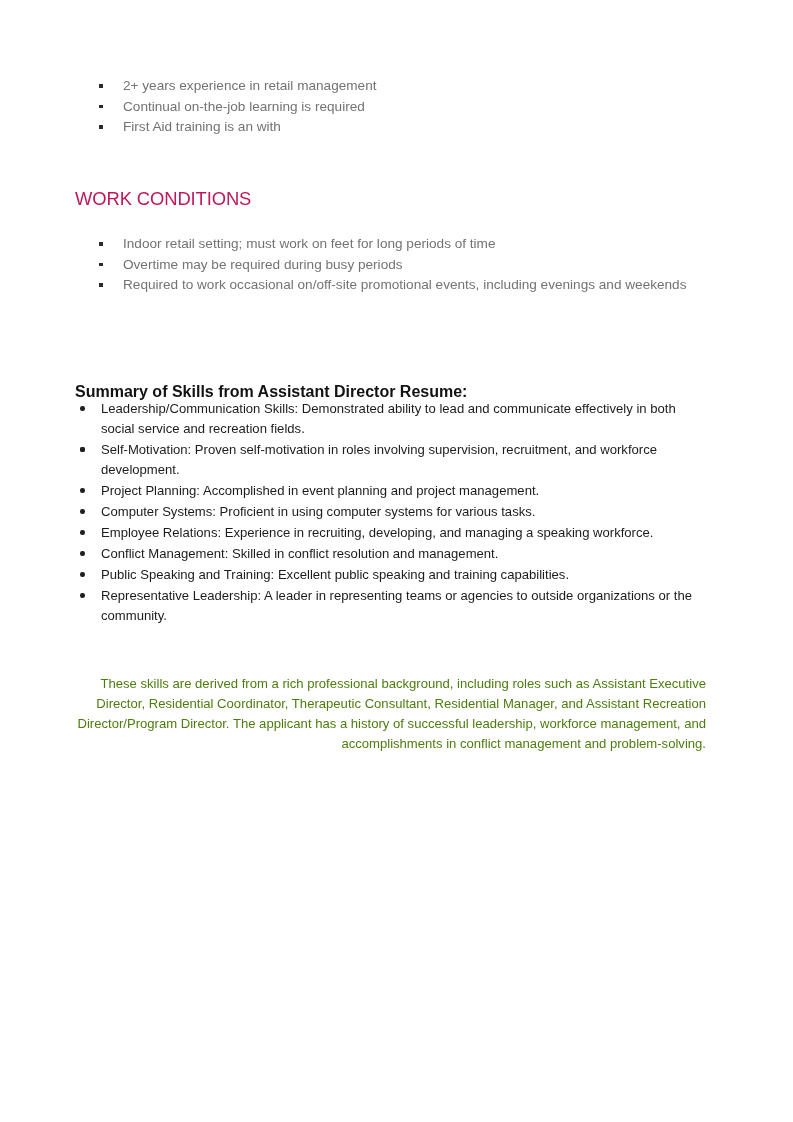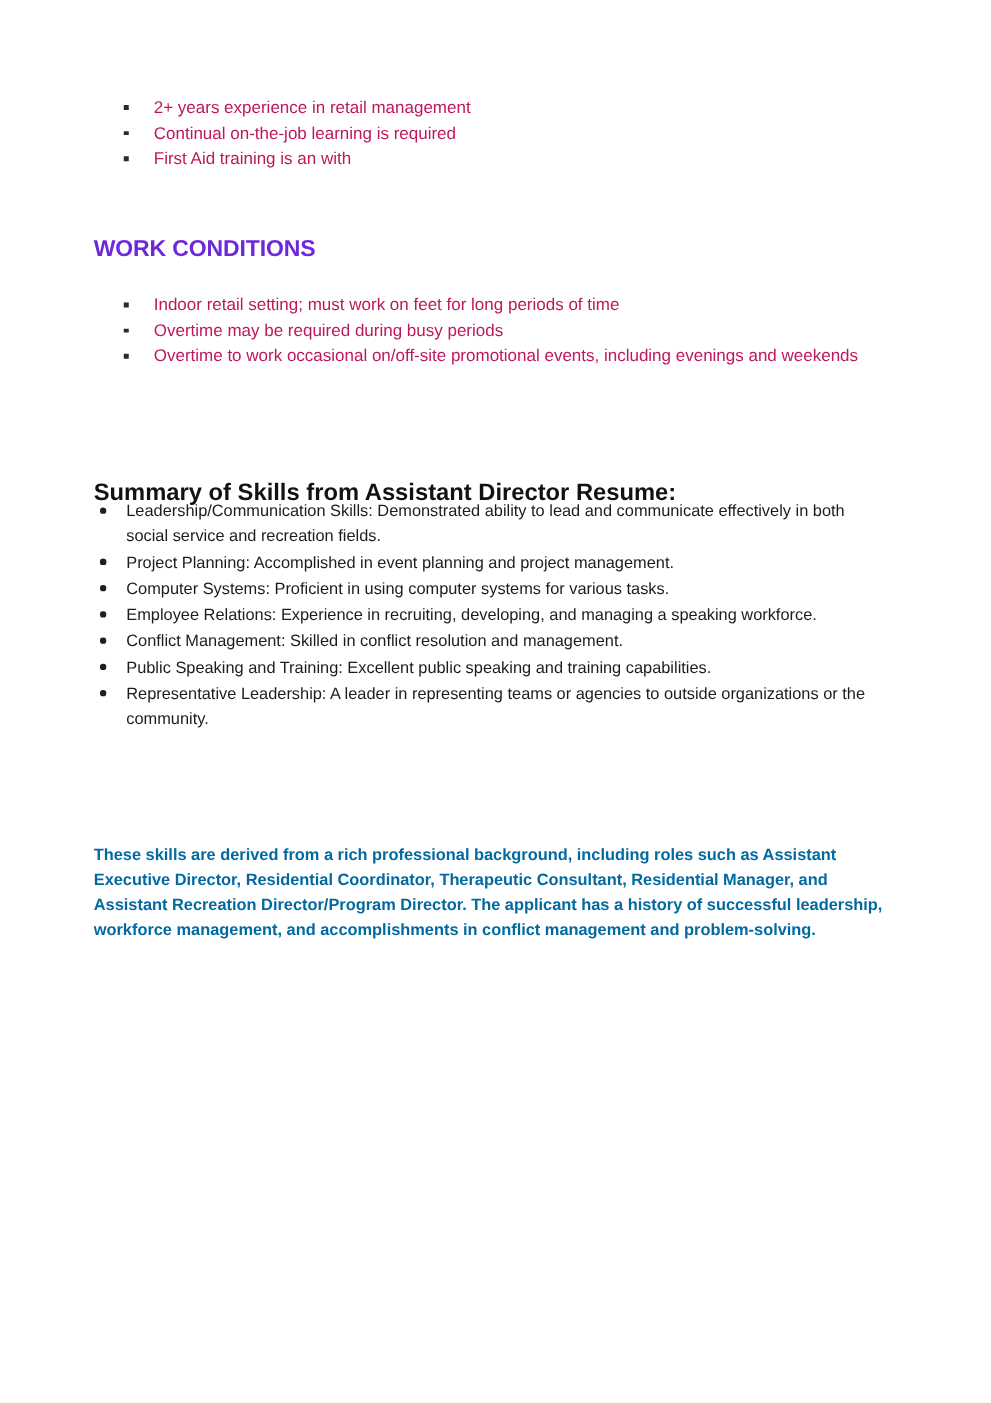--- a/index.html
+++ b/index.html
@@ -26,21 +26,21 @@
   .sq-list {
     list-style: none;
     margin: 0;
     padding: 0;
   }
   .sq-item {
     position: relative;
     padding-left: 48px;
     font-size: 13.6px;
     line-height: 20.6px;
-    color: #be185d;
+    color: #737373;
     margin: 0;
   }
   .sq-item .sq-bullet {
     position: absolute;
     left: 24px;
     top: 8px;
     width: 3.5px;
     height: 3.5px;
     background: #2b2b2b;
   }
@@ -75,62 +75,61 @@
     top: 76px;
     width: 631px;
   }
 
   .heading-work-conditions {
     position: absolute;
     left: 75px;
     top: 176px;
     width: 631px;
     font-size: 18.4px;
-    font-weight: bold;
+    font-weight: normal;
     letter-spacing: -0.1px;
-    color: #6d28d9;
+    color: #be185d;
     line-height: 22px;
   }
 
   .block-conditions {
     position: absolute;
     left: 75px;
     top: 206px;
     width: 631px;
     margin-top: 28px;
   }
 
   .heading-summary {
     position: absolute;
     left: 75px;
     top: 370px;
     width: 640px;
-    font-size: 19px;
+    font-size: 16px;
     font-weight: bold;
     color: #121212;
     line-height: 17px;
   }
 
   .block-skills {
     position: absolute;
     left: 75px;
     top: 398px;
     width: 632px;
   }
 
   .closing-paragraph {
     position: absolute;
     left: 75px;
     top: 661px;
     width: 631px;
     font-size: 13.1px;
     line-height: 20px;
-    color: #0369a1;
-    text-align: left;
-    font-weight: bold;
+    color: #4d7c0f;
+    text-align: right;
   }
 </style>
 </head>
 <body>
 
 <div class="page">
 
   <ul class="sq-list block-requirements">
     <li class="sq-item">
       <span class="sq-bullet"></span>
@@ -152,36 +151,40 @@
     <li class="sq-item">
       <span class="sq-bullet"></span>
       <span>Indoor retail setting; must work on feet for long periods of time</span>
     </li>
     <li class="sq-item">
       <span class="sq-bullet"></span>
       <span>Overtime may be required during busy periods</span>
     </li>
     <li class="sq-item">
       <span class="sq-bullet"></span>
-      <span>Overtime to work occasional on/off-site promotional events, including evenings and weekends</span>
+      <span>Required to work occasional on/off-site promotional events, including evenings and weekends</span>
     </li>
   </ul>
 
   <h2 class="heading-summary">Summary of Skills from Assistant Director Resume:</h2>
 
   <ul class="dot-list block-skills">
     <li class="dot-item">
       <span class="dot-bullet"></span>
       <span>Leadership/Communication Skills: Demonstrated ability to lead and communicate effectively in both social service and recreation fields.</span>
     </li>
     <li class="dot-item">
       <span class="dot-bullet"></span>
     </li>
     <li class="dot-item">
       <span class="dot-bullet"></span>
+      <span>Self-Motivation: Proven self-motivation in roles involving supervision, recruitment, and workforce development.</span>
+    </li>
+    <li class="dot-item">
+      <span class="dot-bullet"></span>
       <span>Project Planning: Accomplished in event planning and project management.</span>
     </li>
     <li class="dot-item">
       <span class="dot-bullet"></span>
       <span>Computer Systems: Proficient in using computer systems for various tasks.</span>
     </li>
     <li class="dot-item">
       <span class="dot-bullet"></span>
       <span>Employee Relations: Experience in recruiting, developing, and managing a speaking workforce.</span>
     </li>

